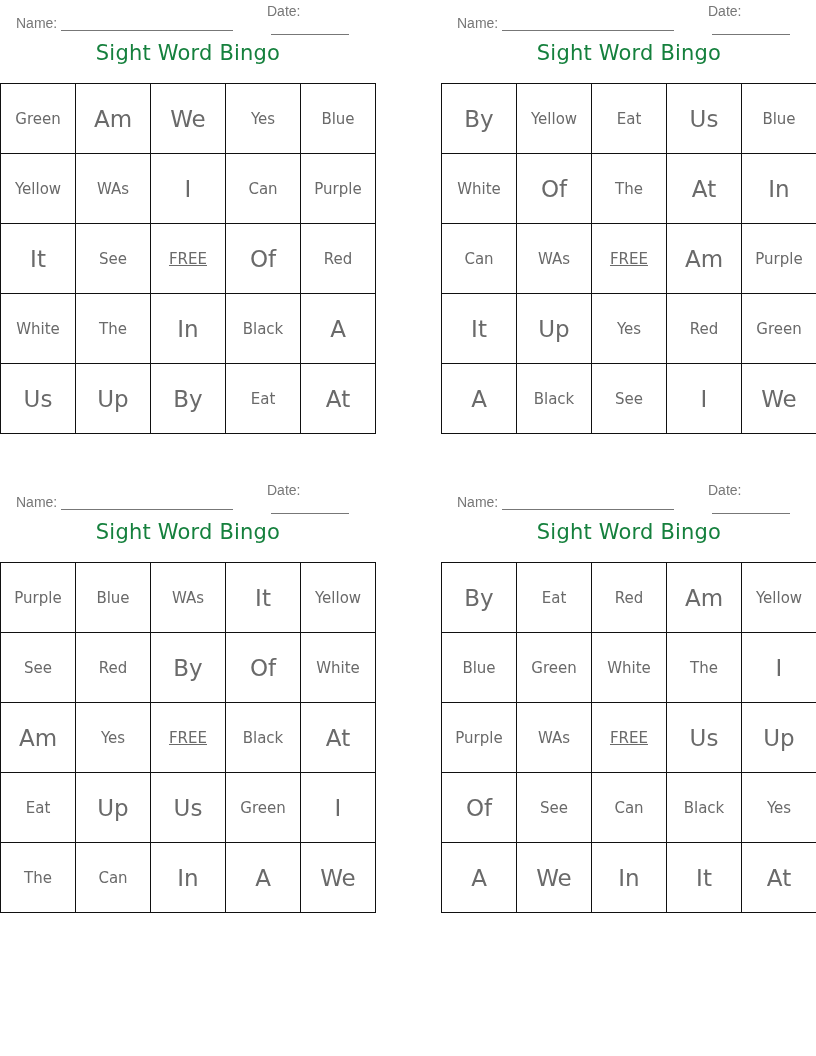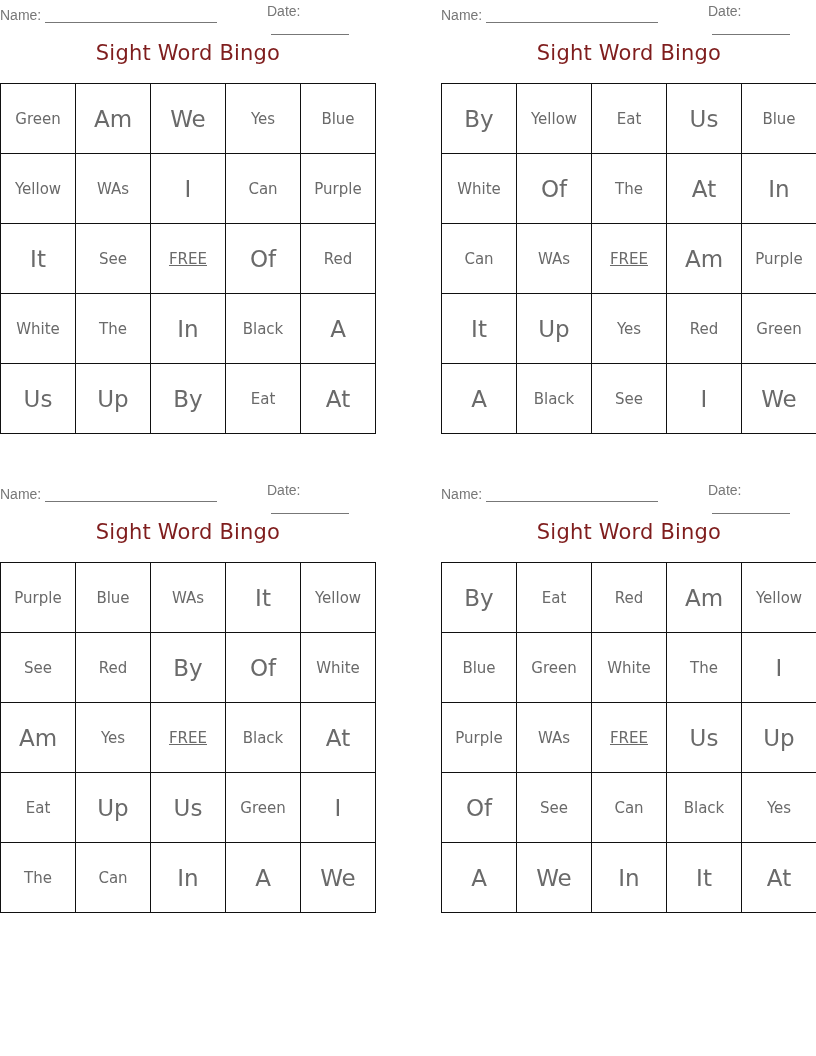--- a/index.html
+++ b/index.html
@@ -1,24 +1,24 @@
 <!DOCTYPE html>
 <html><head>
 <meta charset="utf-8">
 <style>
   html, body { margin: 0; padding: 0; background: #ffffff; }
   body { width: 816px; height: 1056px; position: relative; overflow: hidden; }
   .card { position: absolute; width: 376px; }
   .namedate { position: absolute; top: 3px; left: 0; width: 380px; height: 16px;
     font-family: "Liberation Sans", sans-serif; font-size: 14px; color: #777777; }
-  .nd-name { position: absolute; left: 0; top: 4px; }
+  .nd-name { position: absolute; left: 0; top: 12px; padding-left: 16px; }
   .nd-date { position: absolute; left: 267px; top: 0; }
   .line { display: inline-block; border-bottom: 1px solid #777777; height: 14px; vertical-align: bottom; margin-left: 4px; }
   .title { position: absolute; top: 41px; left: 0; width: 376px; text-align: center;
-    font-family: "DejaVu Sans", sans-serif; font-size: 21px; color: #7f1d1d; letter-spacing: 0.2px; }
+    font-family: "DejaVu Sans", sans-serif; font-size: 21px; color: #15803d; letter-spacing: 0.2px; }
   .grid { position: absolute; top: 83px; left: 0; border-collapse: collapse; }
   .grid td { width: 74px; height: 69px; border: 1.5px solid #111111; text-align: center; vertical-align: middle;
     font-family: "DejaVu Sans", sans-serif; color: #6a6a6a; padding: 0; }
   .sm { font-size: 15px; }
   .lg { font-size: 23px; }
   .free { font-size: 15px; font-weight: normal; text-decoration: underline; color: #555555; }
 </style>
 </head>
 <body>
 

